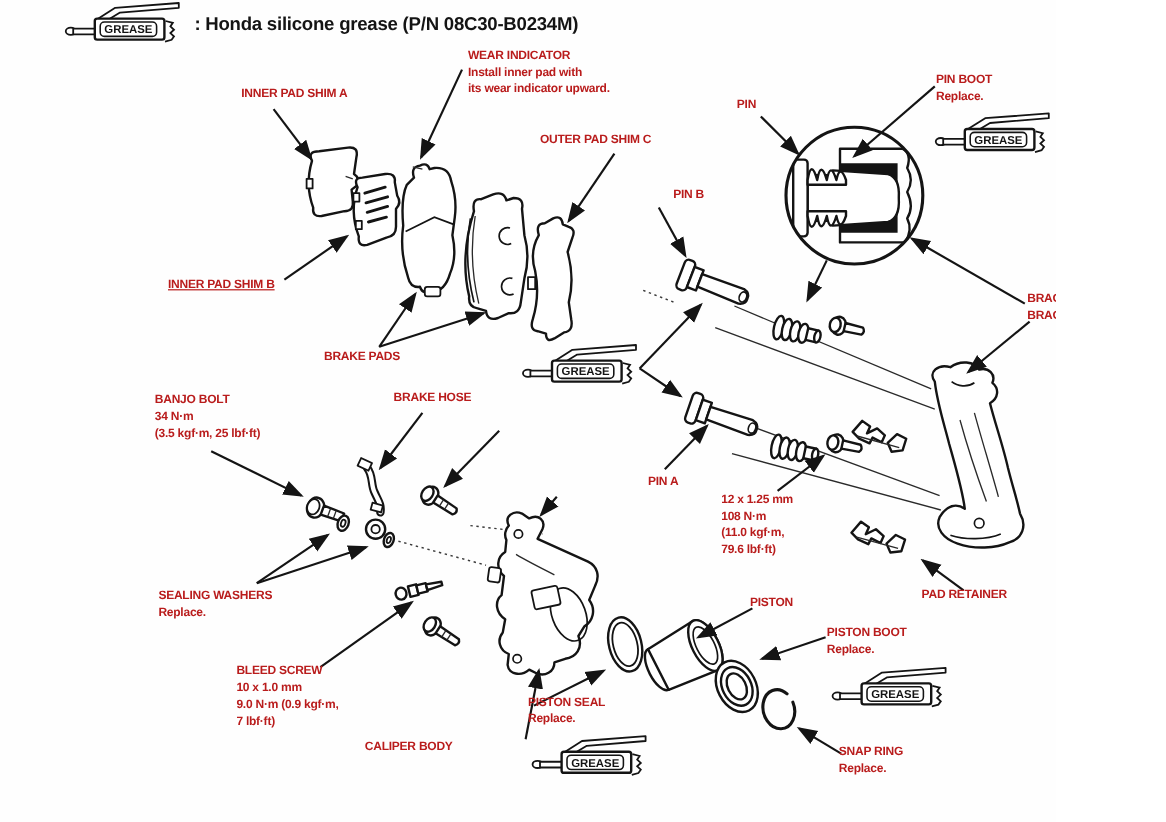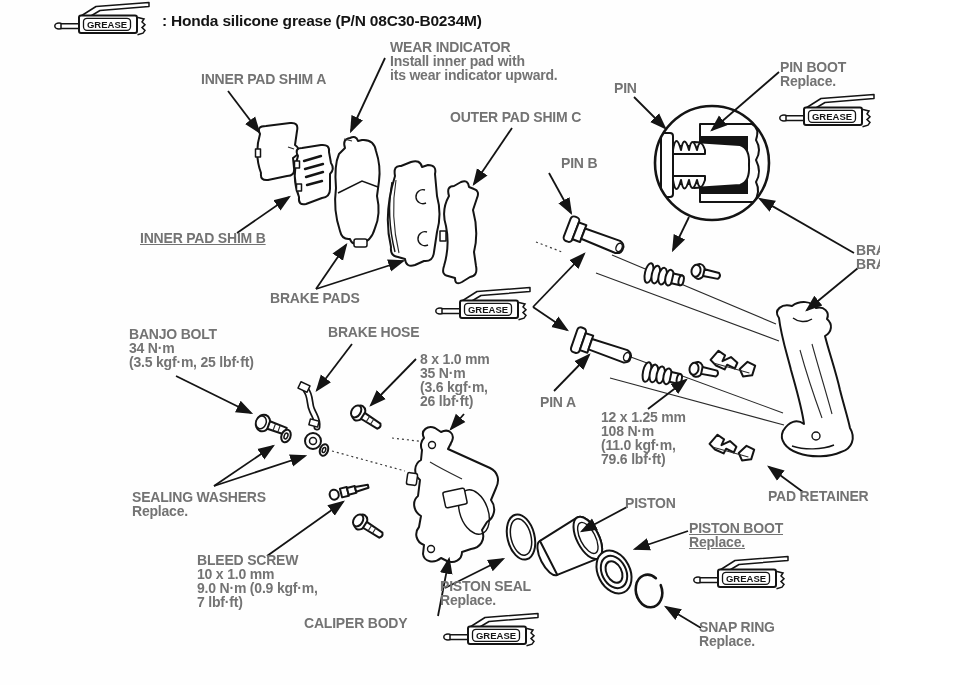--- a/index.html
+++ b/index.html
@@ -1,20 +1,20 @@
 <!DOCTYPE html>
 <html><head>
 <meta charset="utf-8">
 <style>
   html,body{margin:0;padding:0;background:#fff;}
   #page{position:relative;width:880px;height:685px;background:#fefefe;overflow:hidden;
         font-family:"Liberation Sans",sans-serif;color:#141414;}
   #art{position:absolute;left:0;top:0;width:972px;height:685px;}
-  .lbl{position:absolute;font-weight:700;font-size:14px;line-height:14px;
-       letter-spacing:-0.2px;white-space:nowrap;color:#737373;}
+  .lbl{position:absolute;font-weight:700;font-size:10px;line-height:14px;
+       letter-spacing:-0.2px;white-space:nowrap;color:#b91c1c;}
   .lbl span{display:block;}
   .hdr{position:absolute;font-weight:700;font-size:15.5px;letter-spacing:-0.2px;white-space:nowrap;}
   svg .pw{fill:#ffffff;stroke:#141414;stroke-width:2;stroke-linejoin:round;stroke-linecap:round;}
   svg .pw15{fill:#ffffff;stroke:#141414;stroke-width:1.5;stroke-linejoin:round;}
   svg .thin{stroke:#2a2a2a;stroke-width:1.1;fill:none;}
   svg .dot{stroke:#3a3a3a;stroke-width:1.2;fill:none;stroke-dasharray:2 3;}
   svg .blk{fill:#141414;stroke:none;}
   svg .det{stroke:#141414;stroke-width:1.4;fill:none;}
   svg text{font-family:"Liberation Sans",sans-serif;font-weight:700;}
 </style>
@@ -313,26 +313,20 @@
 <div class="lbl" style="left:129px;top:327px;">
   <span>BANJO BOLT</span>
   <span>34 N·m</span>
   <span>(3.5 kgf·m, 25 lbf·ft)</span>
 </div>
 
 <div class="lbl" style="left:328px;top:325px;">
   <span>BRAKE HOSE</span>
 </div>
 
-<div class="lbl" style="left:420px;top:352px;">
-  <span>8 x 1.0 mm</span>
-  <span>35 N·m</span>
-  <span>(3.6 kgf·m,</span>
-  <span>26 lbf·ft)</span>
-</div>
 
 <div class="lbl" style="left:540px;top:395px;">
   <span>PIN A</span>
 </div>
 
 <div class="lbl" style="left:601px;top:410px;">
   <span>12 x 1.25 mm</span>
   <span>108 N·m</span>
   <span>(11.0 kgf·m,</span>
   <span>79.6 lbf·ft)</span>
@@ -351,21 +345,21 @@
   <span>BLEED SCREW</span>
   <span>10 x 1.0 mm</span>
   <span>9.0 N·m (0.9 kgf·m,</span>
   <span>7 lbf·ft)</span>
 </div>
 
 <div class="lbl" style="left:625px;top:496px;">
   <span>PISTON</span>
 </div>
 
-<div class="lbl" style="left:689px;top:521px;text-decoration:underline;">
+<div class="lbl" style="left:689px;top:521px;">
   <span>PISTON BOOT</span>
   <span>Replace.</span>
 </div>
 
 <div class="lbl" style="left:304px;top:616px;">
   <span>CALIPER BODY</span>
 </div>
 
 <div class="lbl" style="left:440px;top:579px;">
   <span>PISTON SEAL</span>

